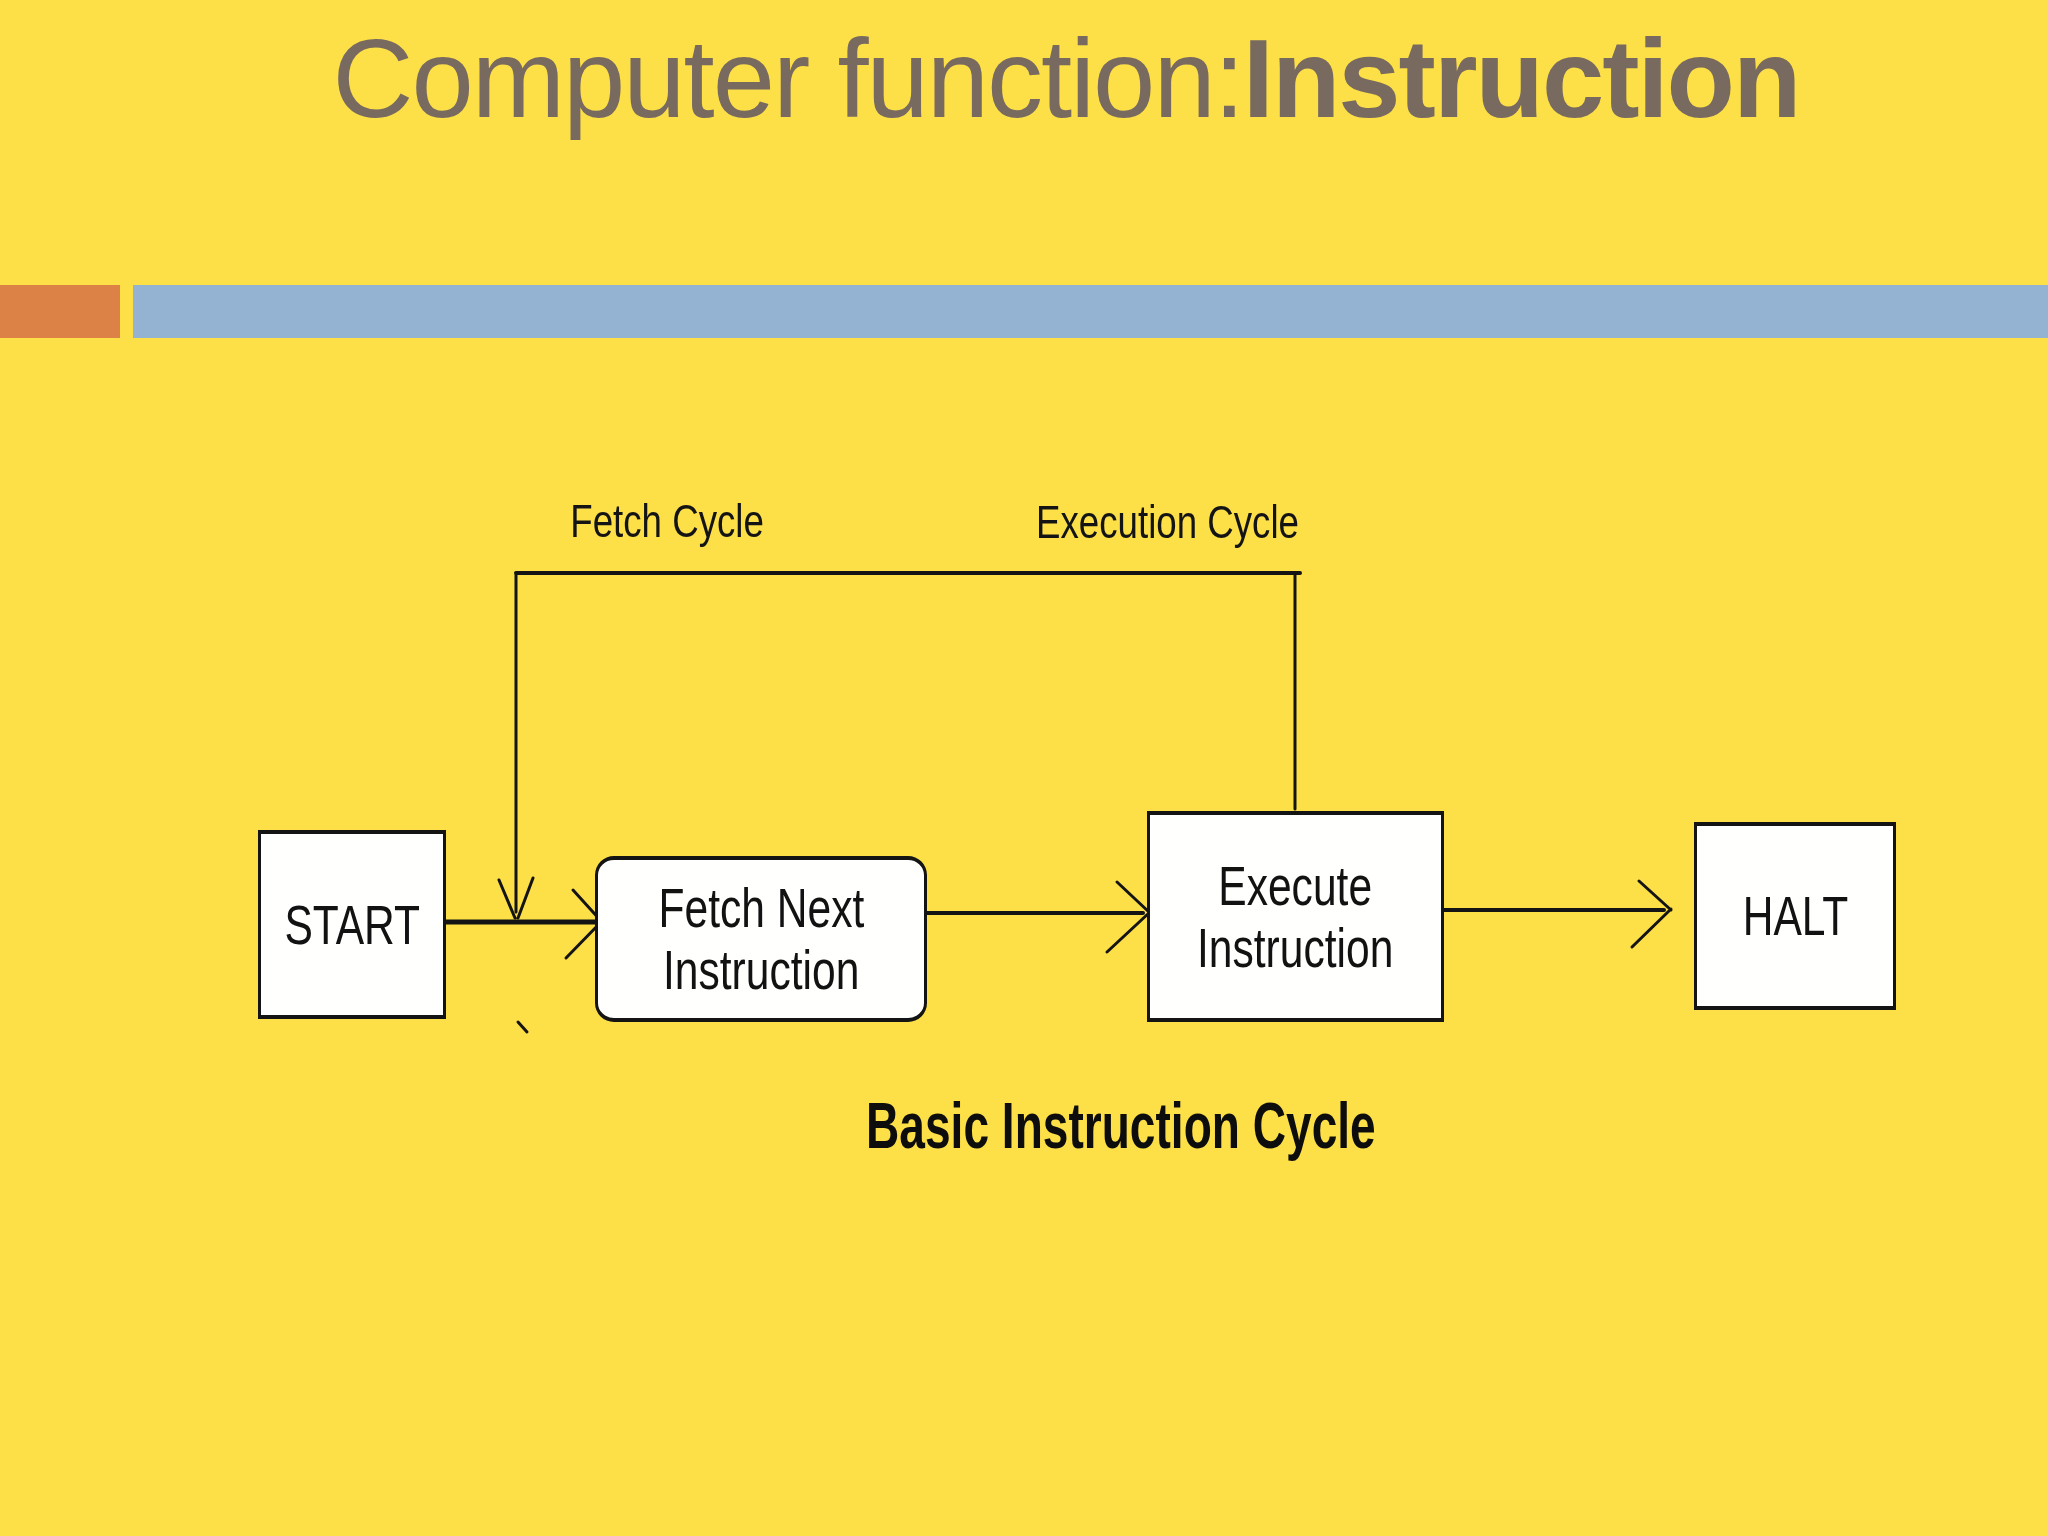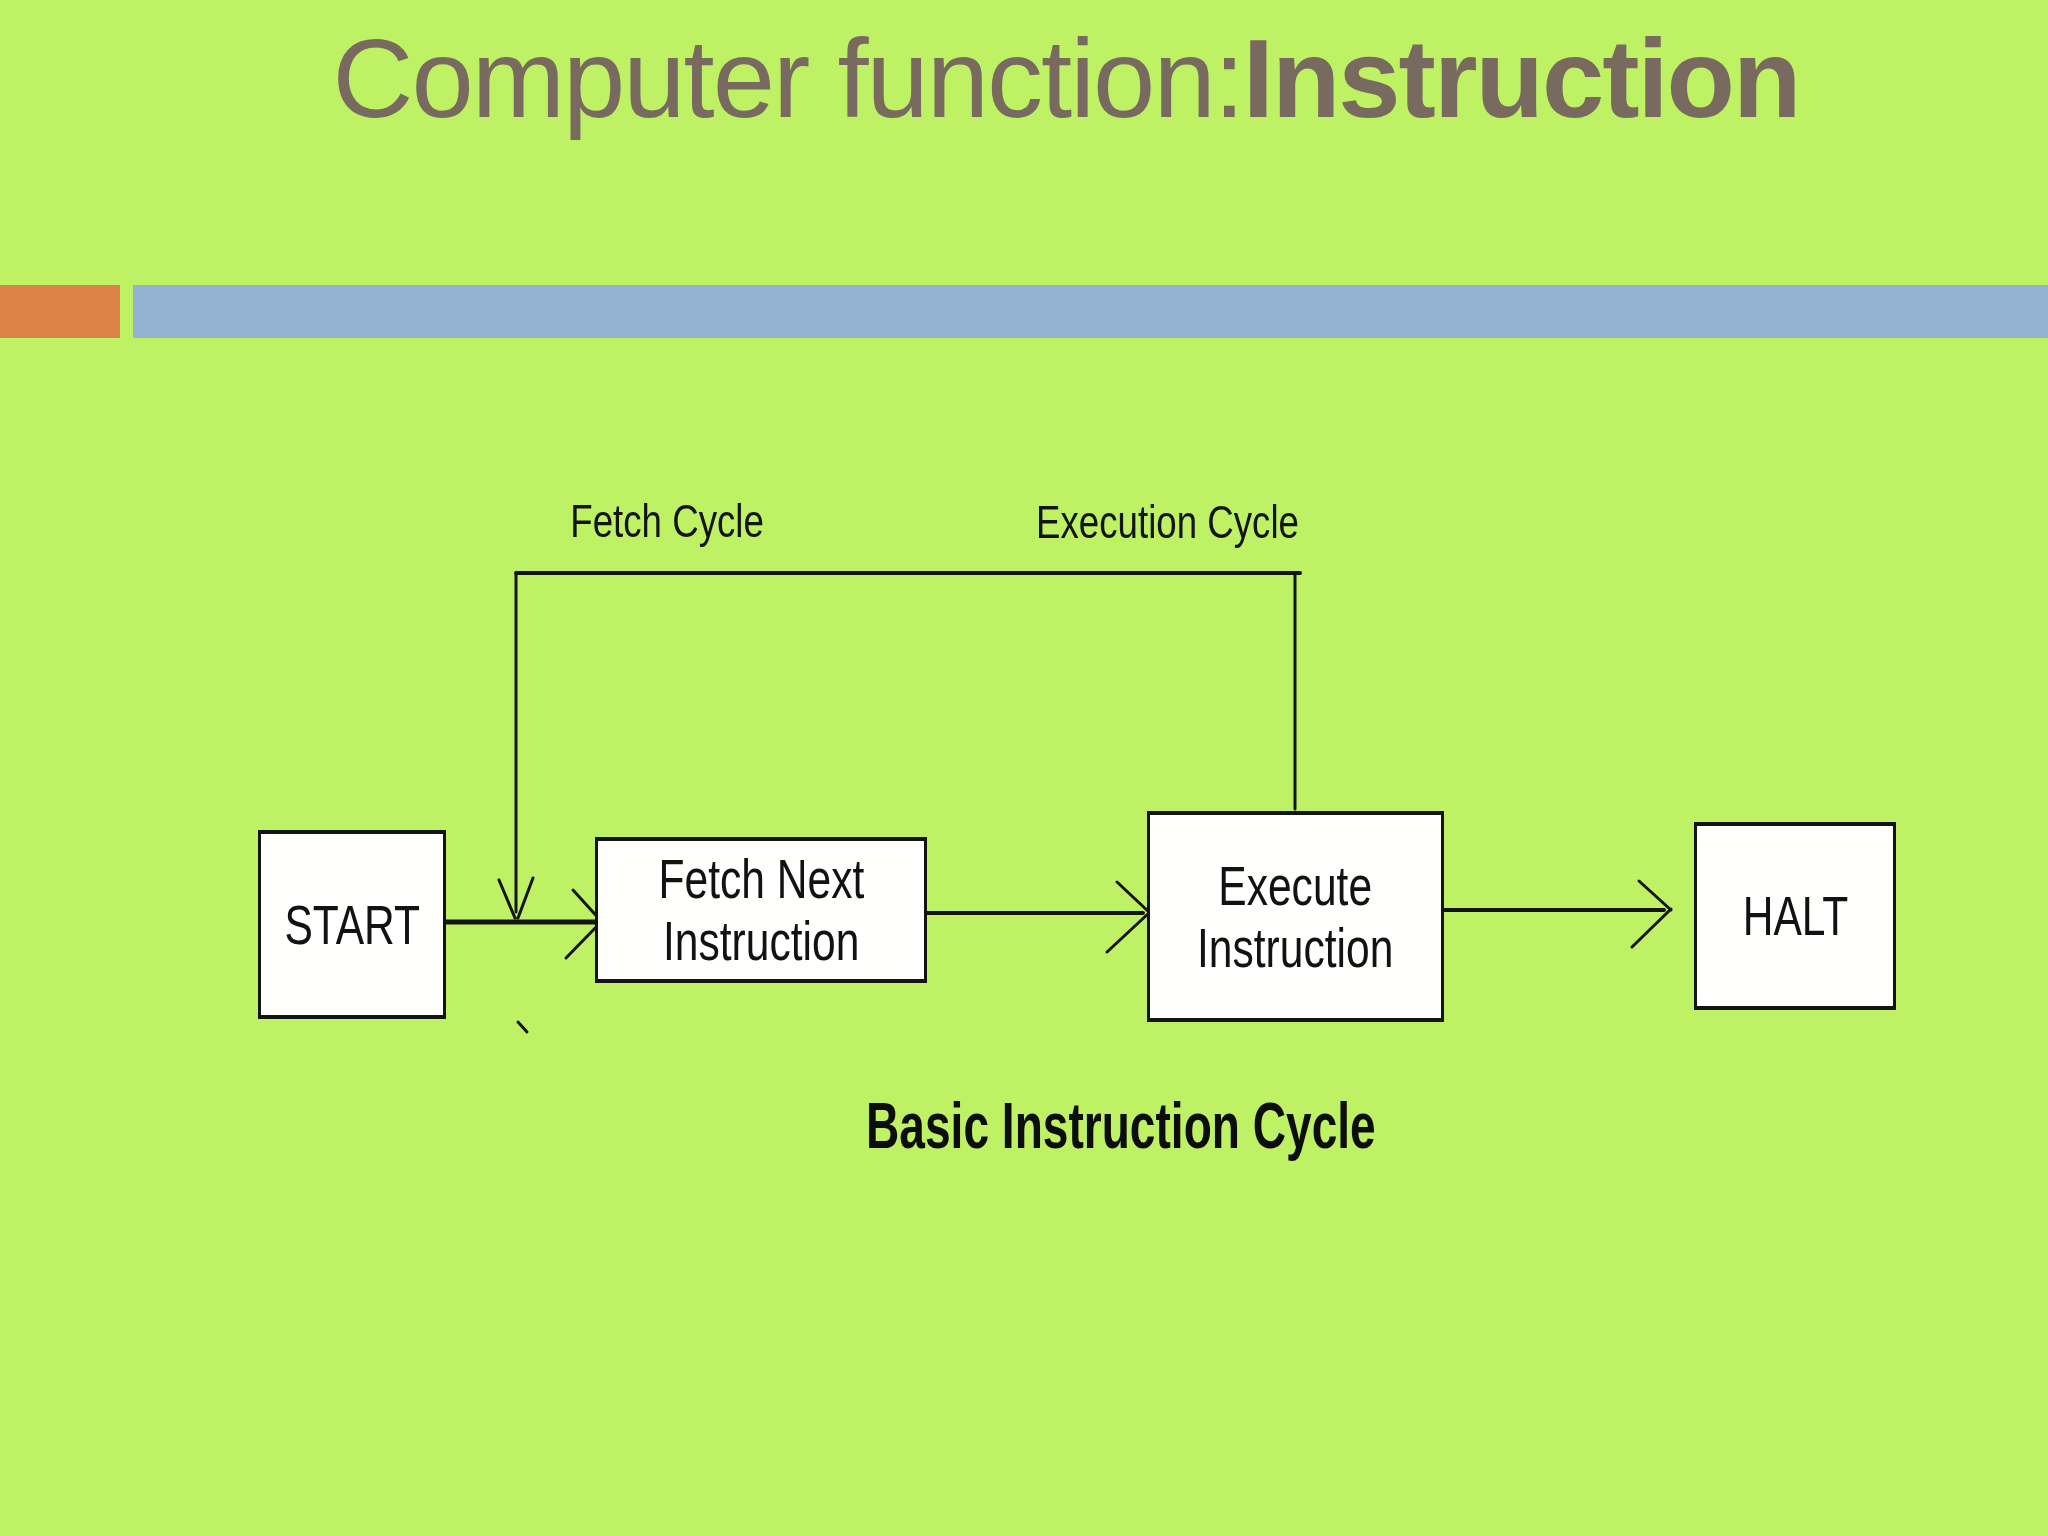--- a/index.html
+++ b/index.html
@@ -1,16 +1,16 @@
 <!DOCTYPE html>
 <html><head>
 <meta charset="utf-8">
 <style>
   html,body{margin:0;padding:0;background:#fff;}
-  .slide{position:relative;width:2048px;height:1536px;background:#bef264;overflow:hidden;
+  .slide{position:relative;width:2048px;height:1536px;background:#fde047;overflow:hidden;
          font-family:"Liberation Sans", sans-serif;}
 
   
   .title{position:absolute;top:8px;left:0;width:2048px;padding-left:84px;box-sizing:border-box;
          text-align:center;color:#796a60;font-size:112px;line-height:142px;
          letter-spacing:-2px;white-space:nowrap;}
   .title .bold{font-weight:bold;}
 
   
   .bar-orange{position:absolute;left:0;top:285px;width:120px;height:53px;background:#DD8247;}
@@ -22,21 +22,21 @@
   .dia-text>span{transform:scaleX(0.78);}
   .lbl-fetch-cycle{left:497px;top:484px;width:340px;height:72px;}
   .lbl-exec-cycle{left:987px;top:486px;width:360px;height:70px;}
 
   .dbox{position:absolute;box-sizing:border-box;background:#fffffe;
         border:3px solid #141414;border-top-width:4px;border-bottom-width:4px;
         display:flex;flex-direction:column;align-items:center;justify-content:center;
         color:#121212;font-size:56px;line-height:62px;text-align:center;white-space:nowrap;}
   .dbox span{display:block;transform:scaleX(0.76);}
   .box-start{left:258px;top:830px;width:188px;height:189px;}
-  .box-fetch{left:595px;top:837px;width:332px;height:146px;}
+  .box-fetch{left:595px;top:856px;width:332px;height:166px;border-radius:19px;}
   .box-execute{left:1147px;top:811px;width:297px;height:211px;}
   .box-halt{left:1694px;top:822px;width:202px;height:188px;}
 
   .caption{position:absolute;left:767px;top:1090px;width:400px;height:72px;
            display:flex;align-items:center;justify-content:flex-start;
            color:#0d0d0d;font-size:64px;font-weight:bold;white-space:nowrap;}
   .caption span{transform:scaleX(0.72);}
 
   svg.connectors{position:absolute;left:0;top:0;}
 </style>

